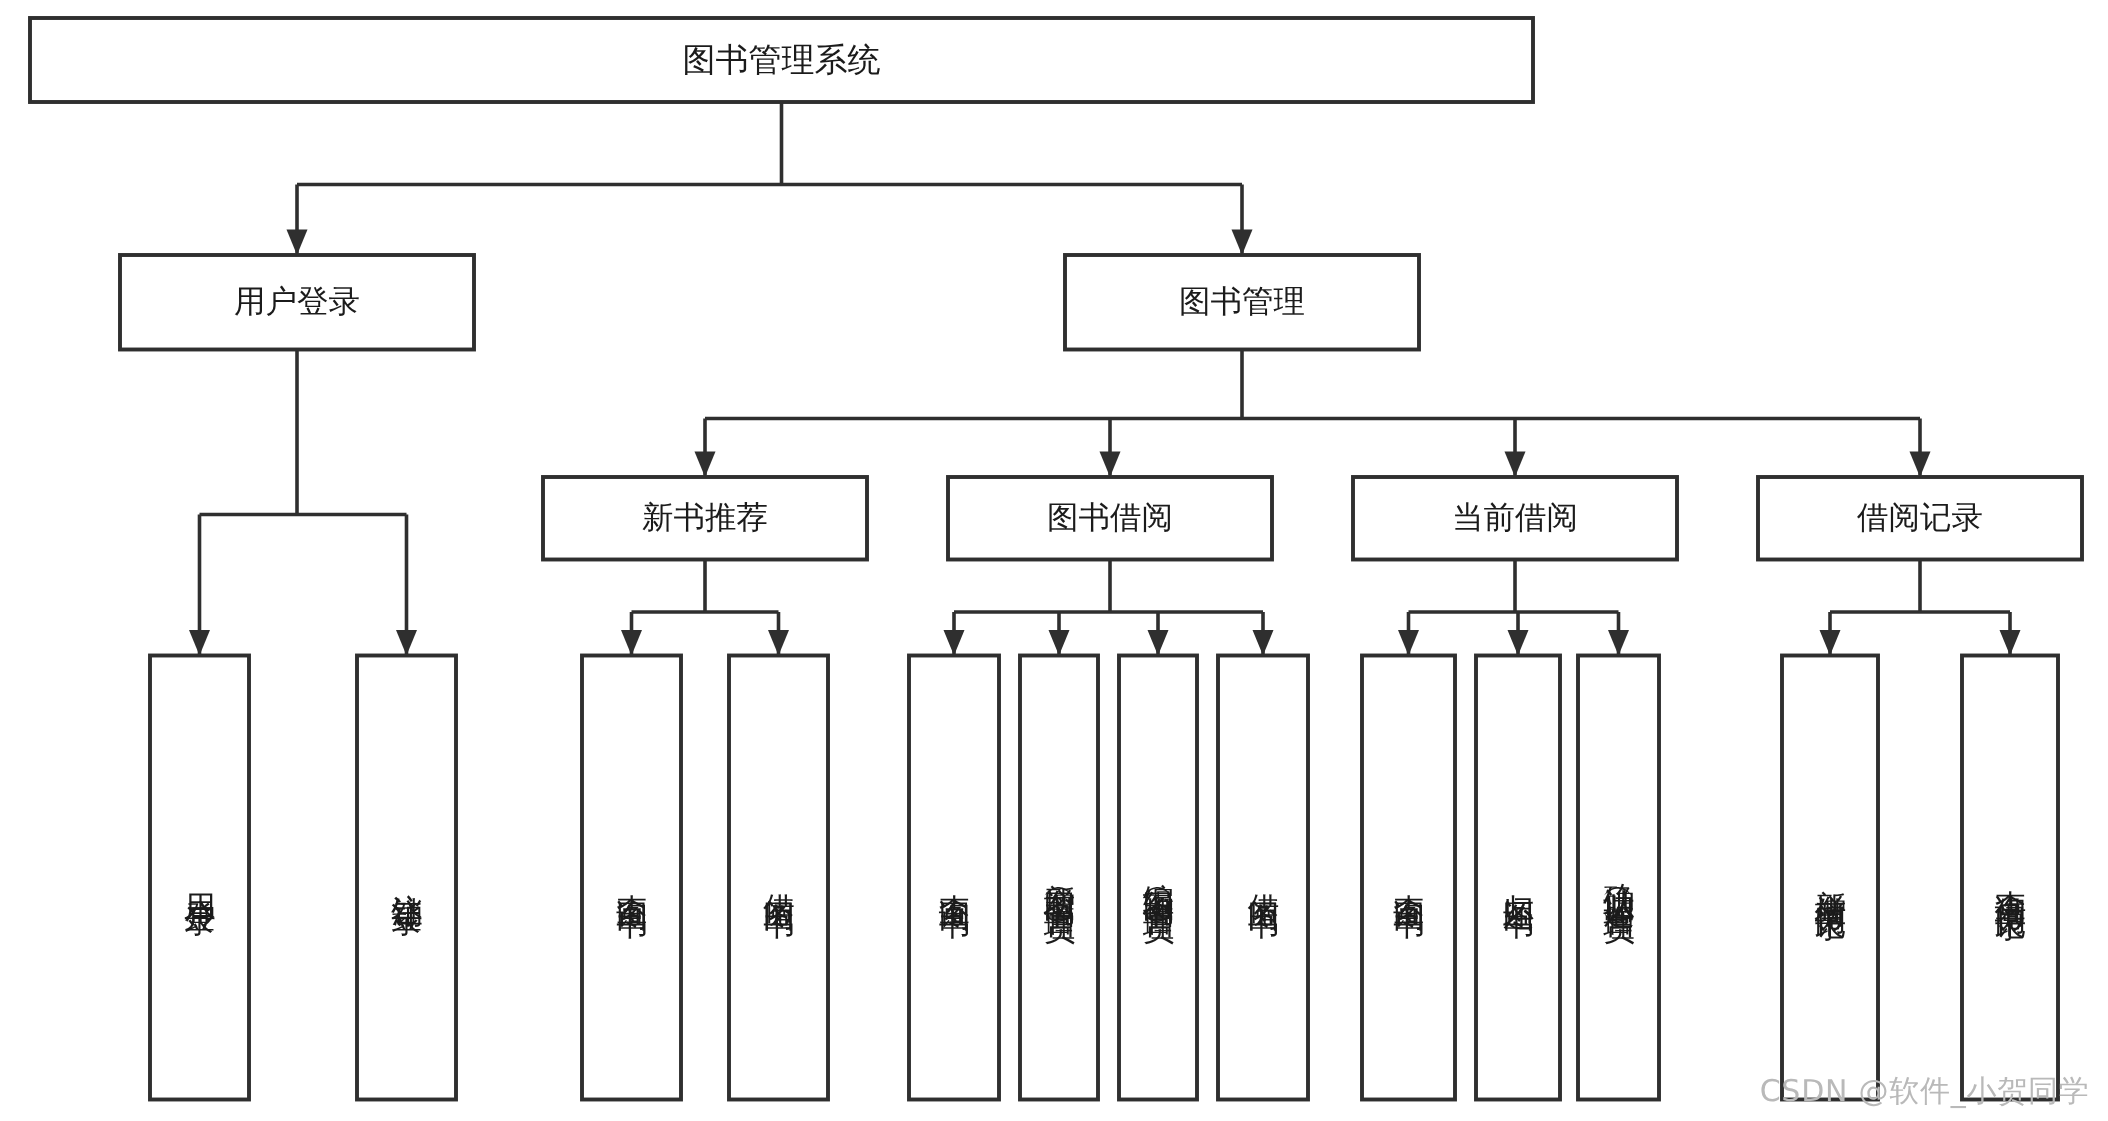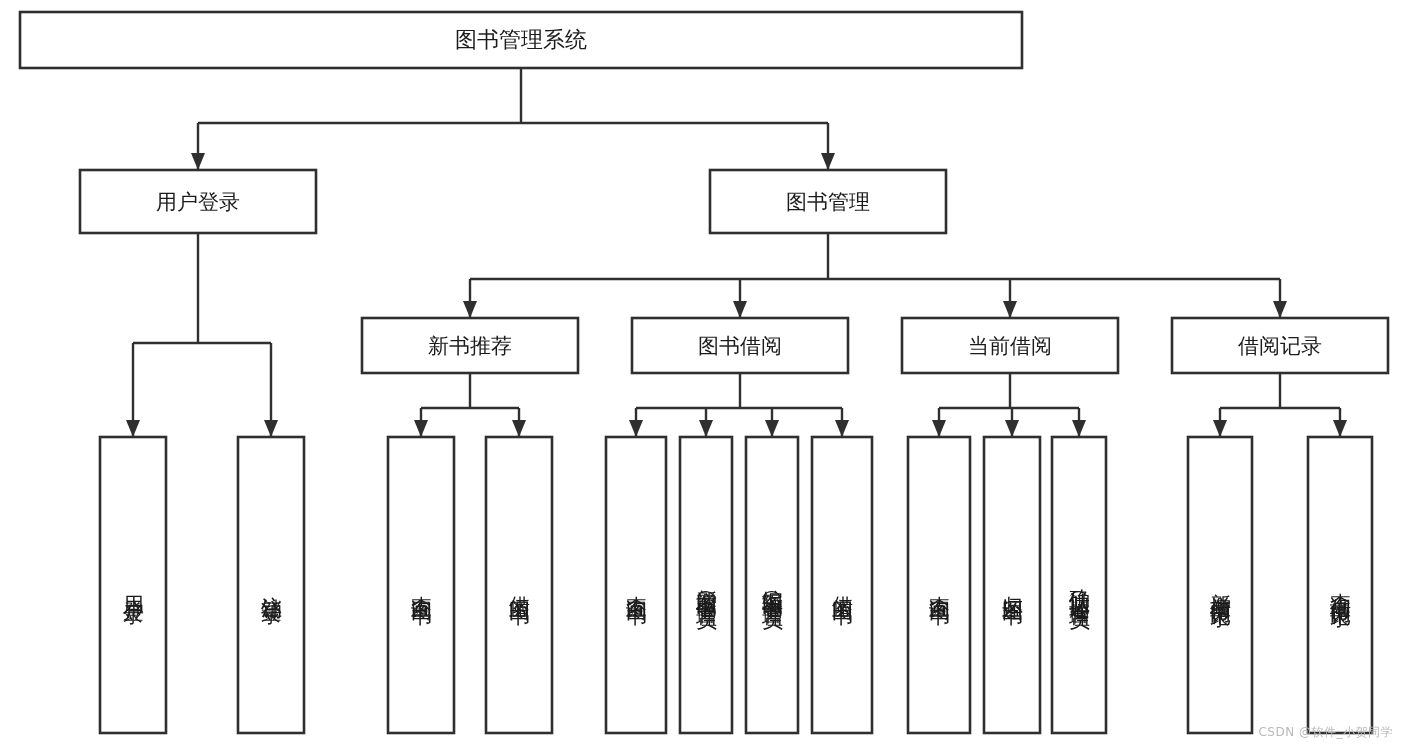--- a/index.html
+++ b/index.html
@@ -68,21 +68,21 @@
     letter-spacing: 3px;
     white-space: nowrap;
     text-align: center;
     pointer-events: none;
   }
   .watermark {
     position: absolute;
     right: 12px;
     bottom: 6px;
     font-family: "DejaVu Sans", "Liberation Sans", sans-serif;
-    font-size: 12px;
+    font-size: 20px;
     color: #b9b9b9;
     letter-spacing: 0.5px;
     white-space: nowrap;
   }
 </style>
 </head>
 <body>
 
 <div id="diagram-root">
   <svg class="flow" viewBox="0 0 1405 747">

